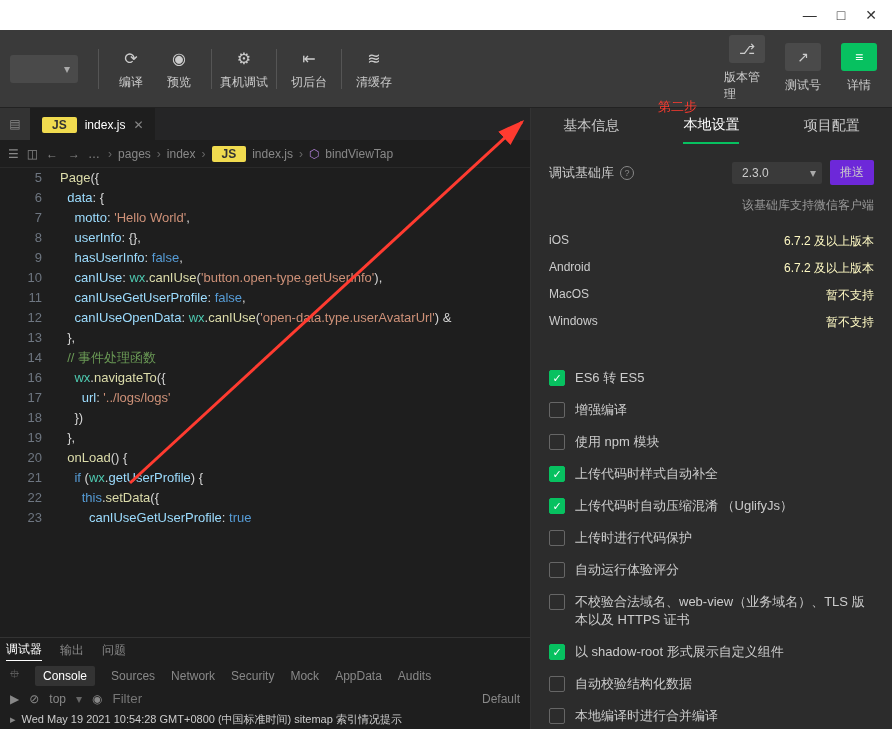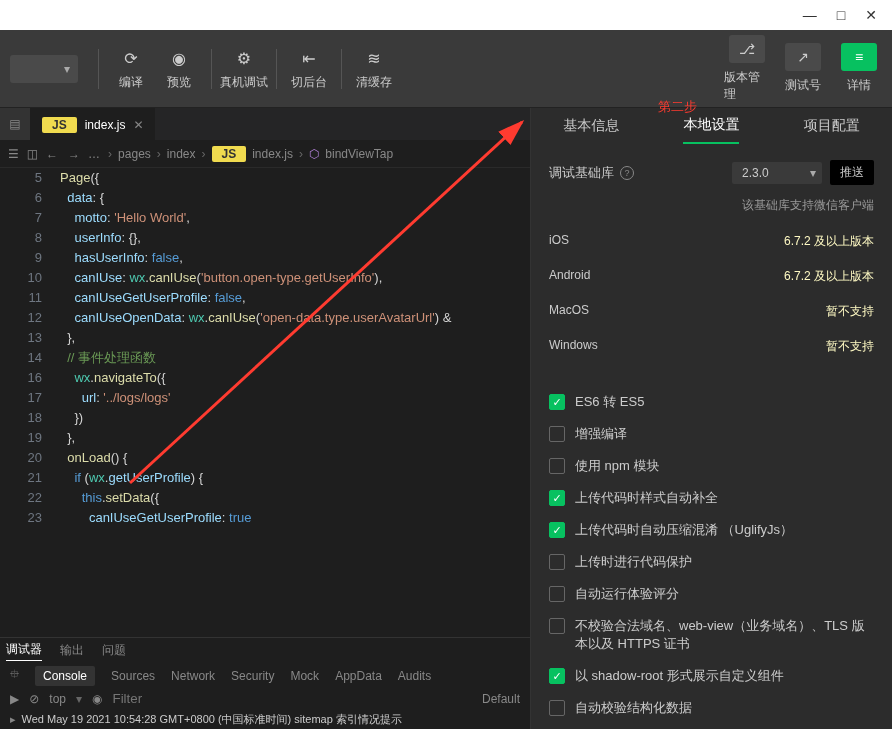--- a/index.html
+++ b/index.html
@@ -75,23 +75,23 @@
 .rtabs { height: 42px; display: flex; align-items: center; justify-content: space-around; color: #ccc; font-size: 14px; }
 .rtab { cursor: pointer; padding: 8px 0; }
 .rtab.active { color: #fff; border-bottom: 2px solid #07c160; }
 .rsection { padding: 16px 18px; }
 .rrow { display: flex; align-items: center; justify-content: space-between; margin-bottom: 12px; font-size: 13px; color: #ccc; }
 .rrow .left { display: flex; align-items: center; gap: 6px; }
 .info-ic { width: 14px; height: 14px; border: 1px solid #888; border-radius: 50%; display: inline-flex; align-items: center; justify-content: center; font-size: 9px; color: #888; }
 .select { display: flex; align-items: center; gap: 8px; }
 .select-box { background: #3a3a3a; padding: 4px 24px 4px 10px; border-radius: 2px; position: relative; font-size: 12px; min-width: 90px; }
 .select-box::after { content: "▾"; position: absolute; right: 6px; color: #aaa; }
-.push-btn { background: #000000; padding: 4px 10px; border-radius: 2px; font-size: 12px; cursor: pointer; }
+.push-btn { background: #6d28d9; padding: 4px 10px; border-radius: 2px; font-size: 12px; cursor: pointer; }
 .support-txt { font-size: 12px; color: #999; margin-bottom: 14px; text-align: right; }
-.platform-row { display: flex; justify-content: space-between; font-size: 12px; color: #ccc; padding: 5px 0; margin-top: 8px; }
+.platform-row { display: flex; justify-content: space-between; font-size: 12px; color: #ccc; padding: 5px 0; }
 .platform-row .val { color: #fef9c3; }
 .checks { padding: 10px 18px; }
 .check-row { display: flex; align-items: flex-start; gap: 10px; padding: 7px 0; font-size: 13px; color: #ccc; }
 .chk { width: 16px; height: 16px; border: 1px solid #666; border-radius: 2px; flex-shrink: 0; display: flex; align-items: center; justify-content: center; margin-top: 1px; }
 .chk.on { background: #07c160; border-color: #07c160; color: #fff; font-size: 11px; }
 .check-row .txt { line-height: 18px; }
 
 
 .right::-webkit-scrollbar { width: 8px; }
 .right::-webkit-scrollbar-thumb { background: #555; }

